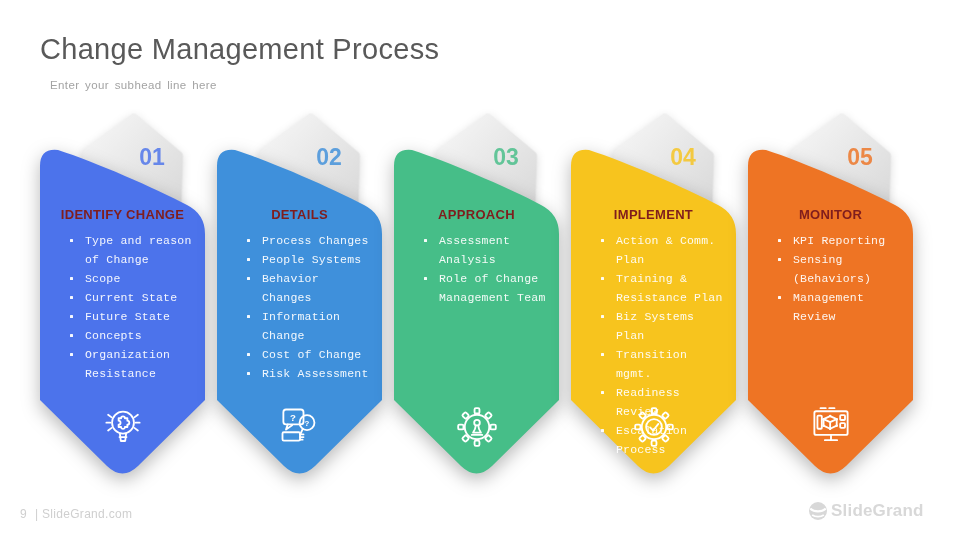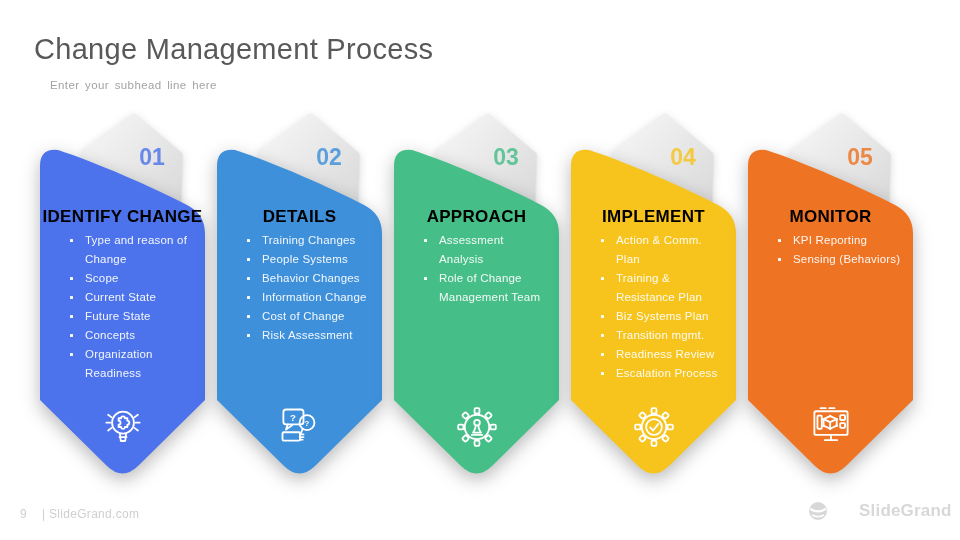--- a/index.html
+++ b/index.html
@@ -1,62 +1,62 @@
 <!DOCTYPE html>
 <html><head>
 <meta charset="utf-8">
 <style>
   html,body{margin:0;padding:0;background:#888;}
   .slide{
     position:relative; width:960px; height:540px; background:#ffffff;
     overflow:hidden; font-family:"Liberation Sans", sans-serif; margin:0 auto;
   }
   .title{
-    position:absolute; left:34px; top:33px; font-size:29px; font-weight:400;
+    position:absolute; left:40px; top:33px; font-size:29px; font-weight:400;
     color:#595959; letter-spacing:.3px;
   }
   .subtitle{
     position:absolute; left:50px; top:79px; font-size:11.5px; color:#a3a3a3;
     letter-spacing:.4px; word-spacing:2px;
   }
   .card{ position:absolute; top:110px; width:165px; height:382px; }
   .card svg.shape{ position:absolute; left:0; top:0; overflow:visible; }
   .pentagon{ filter:drop-shadow(0 3px 4px rgba(0,0,0,.15)); }
   .card-body{ filter:drop-shadow(0 6px 9px rgba(0,0,0,.28)); }
   .card-num{ font-family:"Liberation Sans",sans-serif; font-size:23px; font-weight:700; opacity:.82; }
   .card-title{
     position:absolute; left:0; top:97px; width:100%; text-align:center;
-    color:#000000; font-size:17px; font-weight:700; letter-spacing:.3px;
+    color:#7f1d1d; font-size:13px; font-weight:700; letter-spacing:.3px;
   }
   .card-bullets{
     position:absolute; left:0; top:121px; width:165px; margin:0;
-    padding:0 12px 0 45px; list-style:none; box-sizing:border-box;
+    padding:0 12px 0 45px; list-style:none; box-sizing:border-box;font-family:Liberation Mono, monospace;
   }
   .card-bullets li{
     position:relative; color:rgba(255,255,255,.93); font-size:11.5px;
     line-height:19px; letter-spacing:.2px;
   }
   .blt-marker{
     position:absolute; left:-15px; top:8px; width:3.2px; height:3.2px;
     background:rgba(255,255,255,.95); border-radius:.5px;
   }
   .card-icon{ position:absolute; left:55px; top:289px; width:56px; height:56px; }
   .card-icon svg{ width:56px; height:56px; }
   .ic{ stroke:#fff; stroke-width:2.1; fill:none; stroke-linecap:round; stroke-linejoin:round; }
   .ic-txt{ fill:#fff; stroke:none; font-family:"Liberation Sans",sans-serif; font-weight:700; }
   .footer-left{
     position:absolute; left:20px; top:507px; font-size:12px; color:#cfcfcf;
     letter-spacing:.3px;
   }
-  .footer-left .site{ margin-left:15px; }
+  .footer-left .site{ margin-left:8px; }
   .brand{
     position:absolute; left:809px; top:501px; display:flex; align-items:center;
     gap:4px;
   }
-  .brand-text{ font-size:17px; font-weight:700; color:#d8d8d8; letter-spacing:.2px;margin-left:28px; }
+  .brand-text{ font-size:17px; font-weight:700; color:#d8d8d8; letter-spacing:.2px; }
 </style>
 </head>
 <body>
 
 <svg width="0" height="0" style="position:absolute">
   <defs>
     <linearGradient id="grayGrad" x1="0" y1="0" x2="1" y2="1">
       <stop offset="0" stop-color="#f7f7f7"></stop>
       <stop offset="1" stop-color="#d7d7d7"></stop>
     </linearGradient>
@@ -73,21 +73,21 @@
       <text class="card-num" x="112" y="55" text-anchor="middle" fill="#4C73EB">01</text>
       <path class="card-body" d="M0 290 L0 56 Q0 38 18 40 C55 52 115 78 147 95 Q165 104 165 124 L165 290 L98 356 Q82.5 371 67 356 Z" fill="#4C73EB"></path>
     </svg>
     <div class="card-title">IDENTIFY CHANGE</div>
     <ul class="card-bullets">
         <li><span class="blt-marker"></span><span>Type and reason of Change</span></li>
         <li><span class="blt-marker"></span><span>Scope</span></li>
         <li><span class="blt-marker"></span><span>Current  State</span></li>
         <li><span class="blt-marker"></span><span>Future  State</span></li>
         <li><span class="blt-marker"></span><span>Concepts</span></li>
-        <li><span class="blt-marker"></span><span>Organization Readiness</span></li>
+        <li><span class="blt-marker"></span><span>Organization Resistance</span></li>
       </ul>
     <div class="card-icon">
       <svg viewBox="0 0 64 64">
         <g class="ic">
           <circle cx="32" cy="27" r="12.5"></circle>
           <path d="M28.5 40 L29.5 48 H34.5 L35.5 40"></path>
           <path d="M28 43.5 H36"></path>
           <path d="M13 27 H17.5"></path>
             <path d="M15 18 L19 21"></path>
             <path d="M15 36 L19 33"></path>
@@ -101,21 +101,21 @@
   </div>
 
   <div class="card" style="left:217px">
     <svg class="shape" width="165" height="382" viewBox="0 0 165 382">
       <path class="pentagon" fill="url(#grayGrad)" stroke="url(#grayGrad)" stroke-width="9" stroke-linejoin="round" transform="rotate(2 92 60)" d="M92 8 L138 44 L138 110 L46 110 L46 44 Z"></path>
       <text class="card-num" x="112" y="55" text-anchor="middle" fill="#3F90DB">02</text>
       <path class="card-body" d="M0 290 L0 56 Q0 38 18 40 C55 52 115 78 147 95 Q165 104 165 124 L165 290 L98 356 Q82.5 371 67 356 Z" fill="#3F90DB"></path>
     </svg>
     <div class="card-title">DETAILS</div>
     <ul class="card-bullets">
-        <li><span class="blt-marker"></span><span>Training Changes</span></li>
+        <li><span class="blt-marker"></span><span>Process Changes</span></li>
         <li><span class="blt-marker"></span><span>People Systems</span></li>
         <li><span class="blt-marker"></span><span>Behavior Changes</span></li>
         <li><span class="blt-marker"></span><span>Information Change</span></li>
         <li><span class="blt-marker"></span><span>Cost of Change</span></li>
         <li><span class="blt-marker"></span><span>Risk Assessment</span></li>
       </ul>
     <div class="card-icon">
       <svg viewBox="0 0 64 64">
         <g class="ic">
           <rect x="13" y="12" width="23" height="17" rx="3"></rect>
@@ -203,20 +203,21 @@
   <div class="card" style="left:748px">
     <svg class="shape" width="165" height="382" viewBox="0 0 165 382">
       <path class="pentagon" fill="url(#grayGrad)" stroke="url(#grayGrad)" stroke-width="9" stroke-linejoin="round" transform="rotate(2 92 60)" d="M92 8 L138 44 L138 110 L46 110 L46 44 Z"></path>
       <text class="card-num" x="112" y="55" text-anchor="middle" fill="#EE7424">05</text>
       <path class="card-body" d="M0 290 L0 56 Q0 38 18 40 C55 52 115 78 147 95 Q165 104 165 124 L165 290 L98 356 Q82.5 371 67 356 Z" fill="#EE7424"></path>
     </svg>
     <div class="card-title">MONITOR</div>
     <ul class="card-bullets">
         <li><span class="blt-marker"></span><span>KPI Reporting</span></li>
         <li><span class="blt-marker"></span><span>Sensing (Behaviors)</span></li>
+        <li><span class="blt-marker"></span><span>Management Review</span></li>
       </ul>
     <div class="card-icon">
       <svg viewBox="0 0 64 64">
         <g class="ic">
           <path d="M20 10.5 h6 M30 10.5 h6"></path>
           <rect x="13" y="14" width="38" height="27" rx="2"></rect>
           <path d="M32 41 V46 M25 47 H39"></path>
           <rect x="16.5" y="19" width="5" height="15" rx="1"></rect>
           <rect x="42.5" y="18.5" width="5.5" height="5.5" rx="1"></rect>
           <rect x="42.5" y="27.5" width="5.5" height="5.5" rx="1"></rect>

